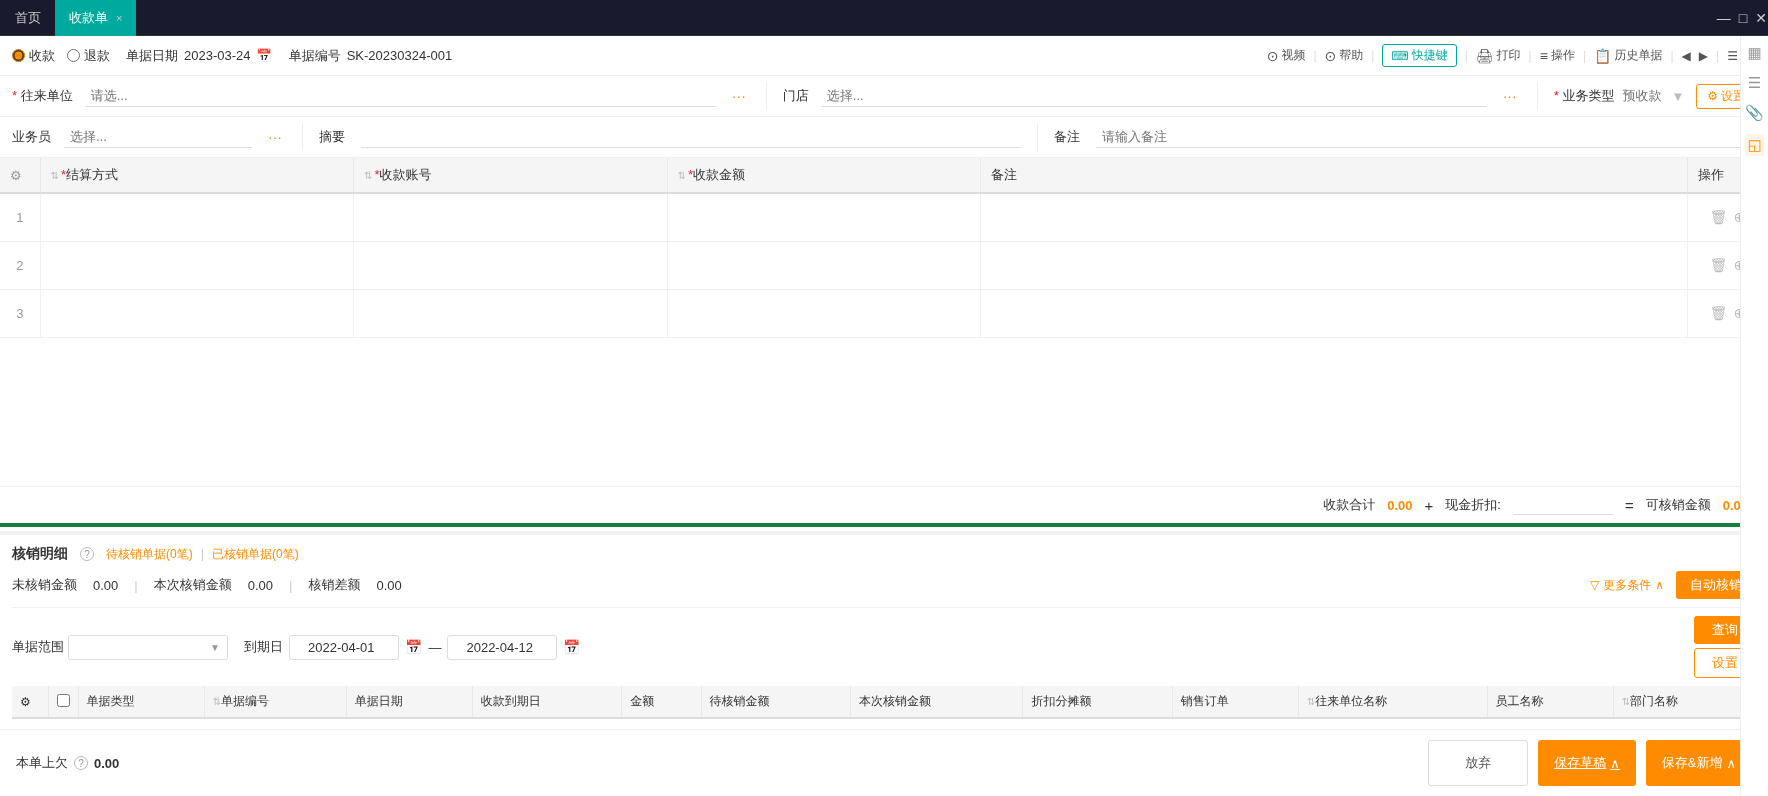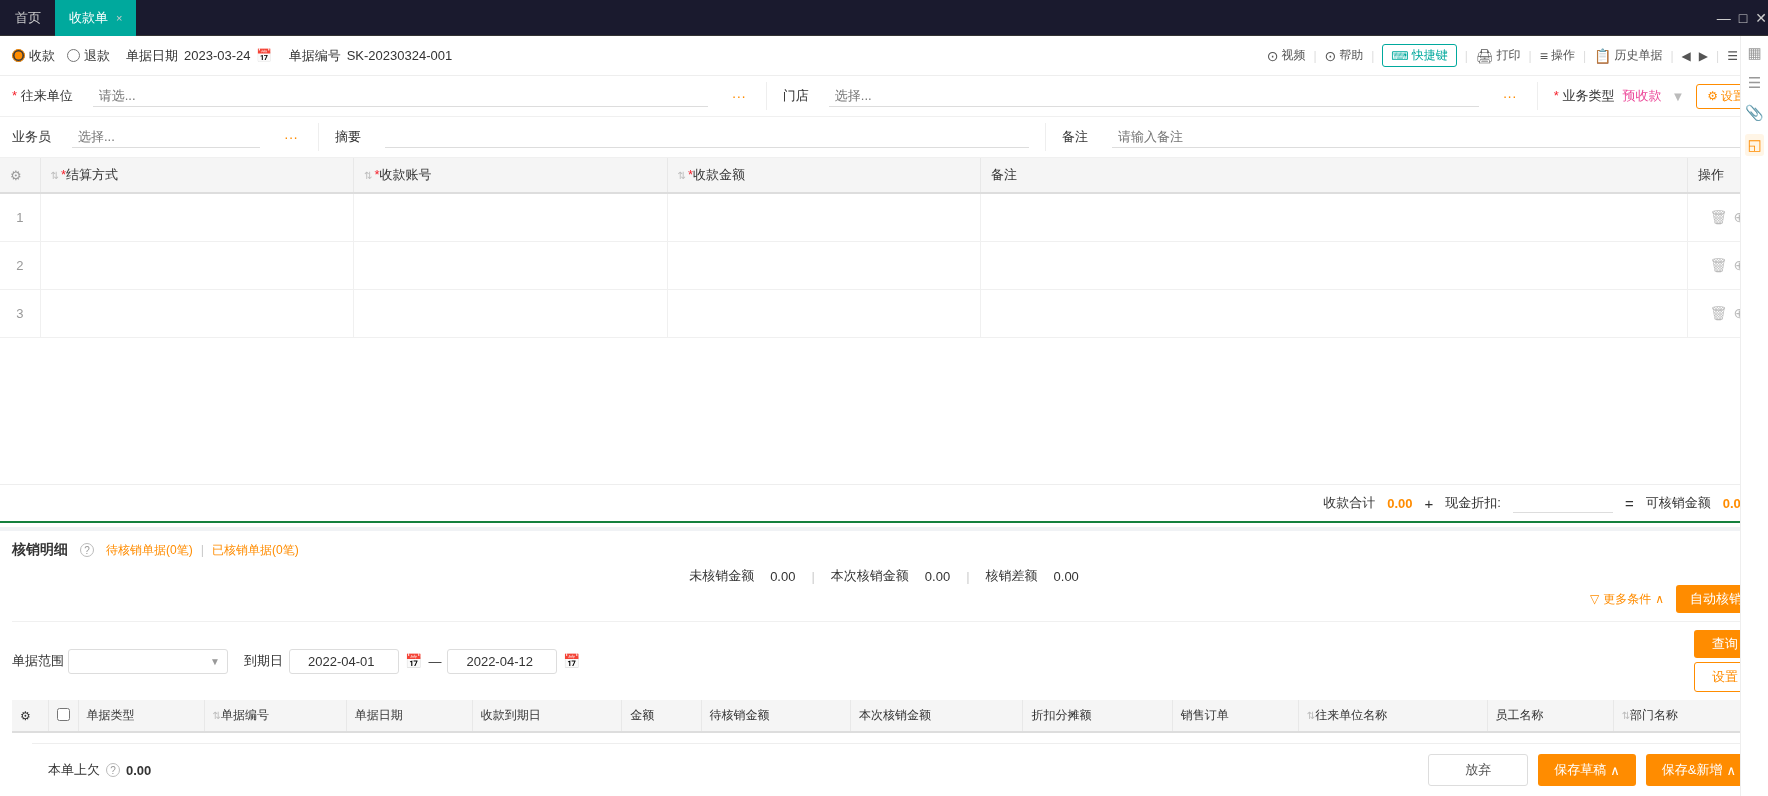--- a/index.html
+++ b/index.html
@@ -36,21 +36,21 @@
     .toolbar-actions { margin-left: auto; display: flex; align-items: center; gap: 8px; font-size: 12px; }
     .toolbar-action-item { display: flex; align-items: center; gap: 3px; color: #555; cursor: pointer; white-space: nowrap; }
     .toolbar-action-item .ico { font-size: 14px; }
     .toolbar-action-sep { color: #ddd; }
     .btn-keyboard { background: #fff; border: 1px solid #00a99d; color: #00a99d; border-radius: 3px; padding: 2px 8px; cursor: pointer; font-size: 12px; display: flex; align-items: center; gap: 3px; }
 
     
     .form-row {
       display: flex; align-items: center; padding: 6px 12px; border-bottom: 1px solid #f0f0f0; gap: 0; background: #fff;
     }
-    .form-field { display: flex; align-items: center; gap: 20px; flex: 1; }
+    .form-field { display: flex; align-items: center; gap: 12px; flex: 1; }
     .form-field .req { color: #f5222d; }
     .form-field label { white-space: nowrap; font-size: 13px; color: #333; min-width: fit-content; }
     .form-input {
       flex: 1; border: none; border-bottom: 1px solid #ddd; padding: 3px 6px; font-size: 13px; color: #bbb; outline: none; min-width: 120px;
     }
     .dots-btn { color: #ff8c00; cursor: pointer; padding: 0 4px; font-size: 14px; }
     .form-divider { width: 1px; background: #eee; height: 28px; margin: 0 16px; }
     .dropdown-arrow { color: #bbb; margin-left: 2px; }
     .btn-settings { background: #fff; border: 1px solid #ff8c00; color: #ff8c00; border-radius: 3px; padding: 3px 10px; cursor: pointer; font-size: 12px; display: flex; align-items: center; gap: 3px; margin-left: 12px; }
 
@@ -71,21 +71,21 @@
     .data-table td { border-right: 1px solid #f0f0f0; border-bottom: 1px solid #f0f0f0; padding: 8px 10px; height: 48px; }
     .data-table td.row-num { color: #999; text-align: center; width: 40px; }
     .table-actions { display: flex; gap: 6px; justify-content: center; }
     .table-action-btn { background: none; border: none; cursor: pointer; color: #bbb; font-size: 14px; }
     .gear-col { width: 36px; text-align: center; }
     .settings-gear { color: #999; cursor: pointer; }
 
     
     .calc-row {
       display: flex; align-items: center; justify-content: flex-end; padding: 8px 20px; background: #fff;
-      border-bottom: 2px solid #15803d; gap: 12px; font-size: 13px;
+      border-bottom: 4px solid #15803d; gap: 12px; font-size: 13px;
     }
     .calc-label { color: #333; }
     .calc-value { color: #ff8c00; font-weight: bold; }
     .calc-input-box { border-bottom: 1px solid #ddd; width: 100px; padding: 2px 4px; outline: none; border-top: none; border-left: none; border-right: none; font-size: 13px; }
     .calc-eq { color: #333; font-size: 15px; }
 
     
     .reconcile-section { background: #fff; margin-top: 4px; border-top: 4px solid #f0f2f5; padding: 10px 12px; flex-shrink: 0; }
     .reconcile-header { display: flex; align-items: center; gap: 12px; margin-bottom: 8px; }
     .reconcile-title { font-size: 14px; font-weight: bold; color: #333; }
@@ -107,25 +107,25 @@
     .query-btn { background: #ff8c00; color: #fff; border: none; border-radius: 3px; padding: 5px 18px; cursor: pointer; font-size: 13px; }
     .settings-btn2 { background: #fff; color: #ff8c00; border: 1px solid #ff8c00; border-radius: 3px; padding: 5px 14px; cursor: pointer; font-size: 13px; }
     .filter-actions { margin-left: auto; display: flex; flex-direction: column; gap: 4px; }
 
     
     .bottom-table { width: 100%; border-collapse: collapse; font-size: 12px; }
     .bottom-table th { background: #f5f5f5; border-right: 1px solid #e8e8e8; border-bottom: 2px solid #ddd; padding: 7px 8px; text-align: left; font-weight: normal; color: #333; white-space: nowrap; }
     .bottom-table th .sort-icon { color: #bbb; font-size: 10px; }
 
     
-    .footer-bar { display: flex; align-items: center; padding: 10px 16px; border-top: 1px solid #eee; background: #fff; position: relative; margin-left: 32px; }
+    .footer-bar { display: flex; align-items: center; padding: 10px 16px; border-top: 1px solid #eee; background: #fff; position: relative; }
     .footer-info { display: flex; align-items: center; gap: 6px; font-size: 13px; color: #333; }
     .footer-btns { margin-left: auto; display: flex; gap: 10px; }
     .btn-abandon { background: #fff; border: 1px solid #ddd; border-radius: 3px; padding: 6px 36px; cursor: pointer; font-size: 13px; color: #555; }
-    .btn-save-draft { background: #ff8c00; color: #fff; border: none; border-radius: 3px; padding: 0 16px; cursor: pointer; font-size: 13px; display: flex; align-items: center; gap: 4px; }
+    .btn-save-draft { background: #ff8c00; color: #fff; border: none; border-radius: 3px; padding: 14px 16px; cursor: pointer; font-size: 13px; display: flex; align-items: center; gap: 4px; text-decoration: underline; }
     .btn-save-new { background: #ff8c00; color: #fff; border: none; border-radius: 3px; padding: 6px 16px; cursor: pointer; font-size: 13px; display: flex; align-items: center; gap: 4px; }
 
     
     .right-sidebar { position: fixed; right: 0; top: 36px; width: 28px; background: #fff; border-left: 1px solid #eee; display: flex; flex-direction: column; align-items: center; padding-top: 8px; gap: 12px; height: calc(796px - 36px); }
     .sidebar-icon { color: #999; cursor: pointer; font-size: 15px; }
     .sidebar-icon.active { color: #ff8c00; background: #fff5e6; border-radius: 3px; padding: 2px; }
 
     
     .info-circle { width: 14px; height: 14px; border-radius: 50%; border: 1px solid #bbb; display: inline-flex; align-items: center; justify-content: center; font-size: 10px; color: #999; cursor: pointer; }
 
@@ -219,21 +219,21 @@
     </div>
     <div class="form-divider"></div>
     <div class="form-field">
       <label>门店</label>
       <input class="form-input" type="text" placeholder="选择..." style="">
       <span class="dots-btn">···</span>
     </div>
     <div class="form-divider"></div>
     <div class="form-field" style="flex:0 0 auto; gap:8px;">
       <label><span class="req">*</span> <span>业务类型</span></label>
-      <span style="color:#ec4899;">预收款</span>
+      <span style="color:#737373;">预收款</span>
       <span class="dropdown-arrow">▼</span>
     </div>
     <button class="btn-settings">
       <span>⚙</span>
       <span>设置</span>
     </button>
   </div>
 
   <div class="form-row2">
     <div class="form-field" style="flex:0 0 auto;">
@@ -339,21 +339,21 @@
       <div class="reconcile-tabs">
         <span class="reconcile-tab">
           <span>待核销单据(0笔)</span>
         </span>
         <span style="color:#ccc;">|</span>
         <span class="reconcile-tab">
           <span>已核销单据(0笔)</span>
         </span>
       </div>
     </div>
-    <div style="display:flex;align-items:center;margin-bottom:8px;flex-direction:column;">
+    <div style="display:flex;align-items:center;margin-bottom:8px;">
       <div class="reconcile-stats">
         <span>未核销金额</span>
         <span>0.00</span>
         <span style="color:#ccc;">|</span>
         <span>本次核销金额</span>
         <span>0.00</span>
         <span style="color:#ccc;">|</span>
         <span>核销差额</span>
         <span>0.00</span>
       </div>

